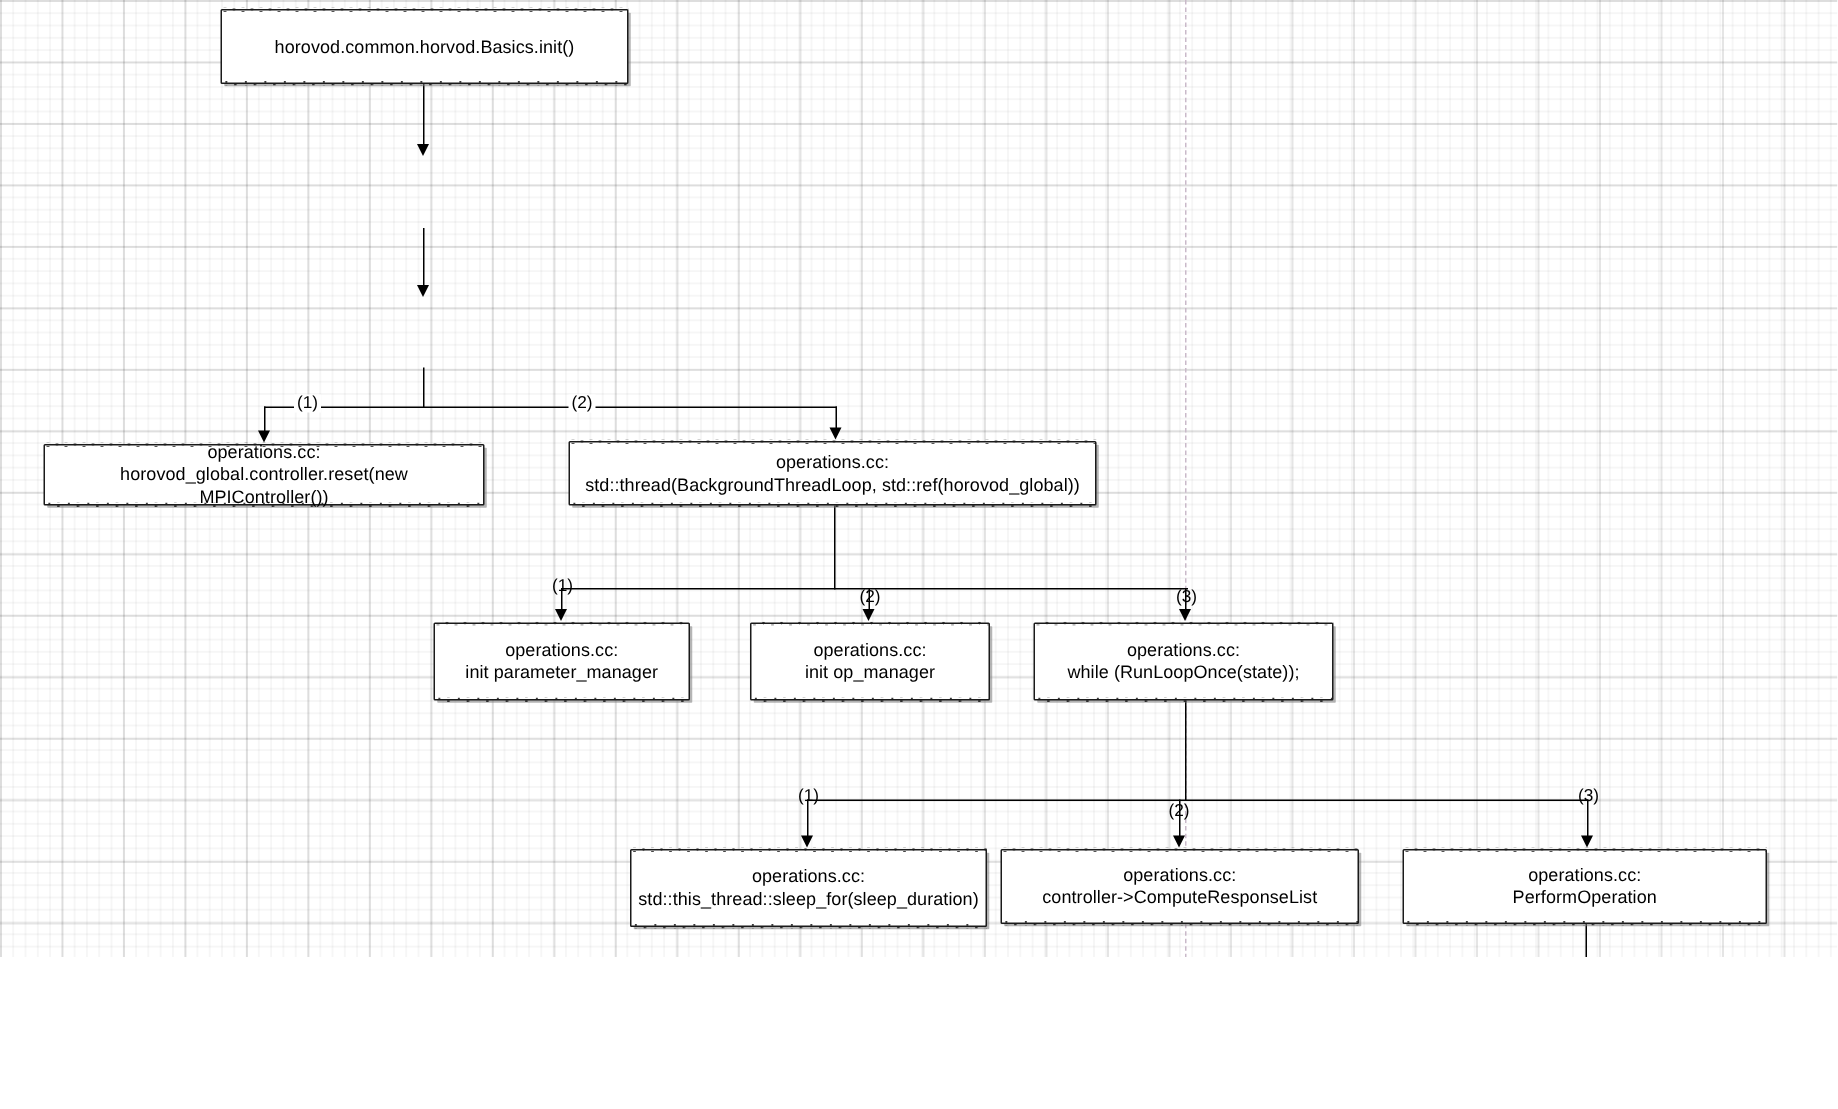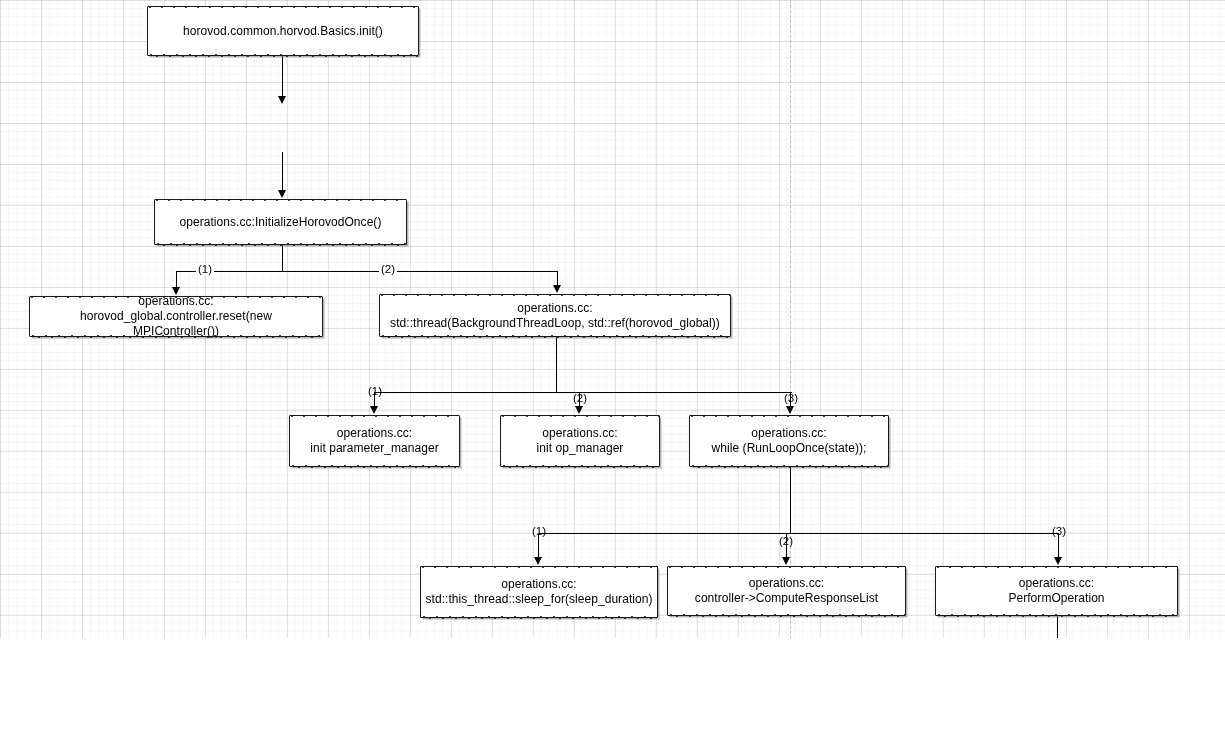--- a/index.html
+++ b/index.html
@@ -162,23 +162,20 @@
   <div class="arrow" style="left:1054px; top:557px;"></div>
 
   <div class="vline" style="left:1057px; top:616px; height:35px;"></div>
   <div class="arrow" style="left:1053px; top:650px;"></div>
 
   <div class="node" style="left:147px; top:6px; width:272px; height:50px;">
     <span class="lbl">horovod.common.horvod.Basics.init()</span>
   </div>
 
 
-  <div class="node" style="left:154px; top:199px; width:253px; height:46px;">
-    <span class="lbl">operations.cc:InitializeHorovodOnce()</span>
-  </div>
 
   <div class="node" style="left:29px; top:296px; width:294px; height:41px;">
     <span class="lbl">operations.cc:
 horovod_global.controller.reset(new MPIController())</span>
   </div>
 
   <div class="node" style="left:379px; top:294px; width:352px; height:43px;">
     <span class="lbl">operations.cc:
 std::thread(BackgroundThreadLoop, std::ref(horovod_global))</span>
   </div>

